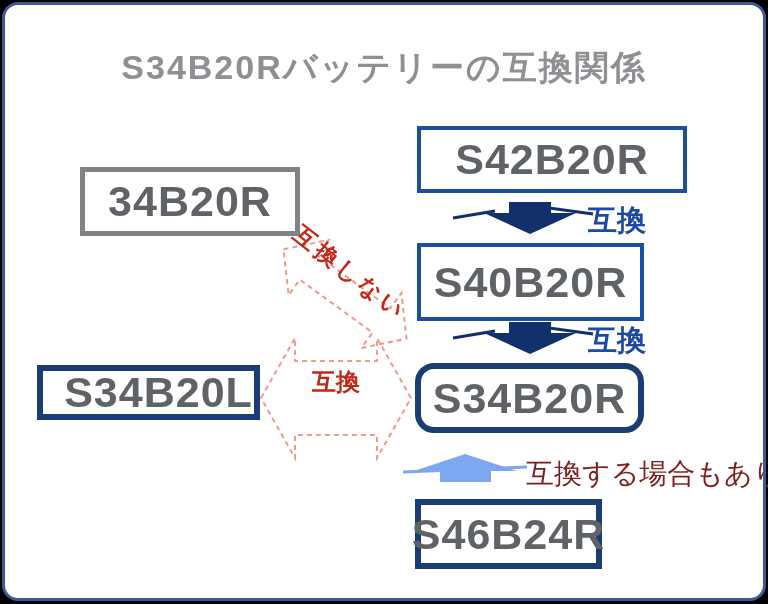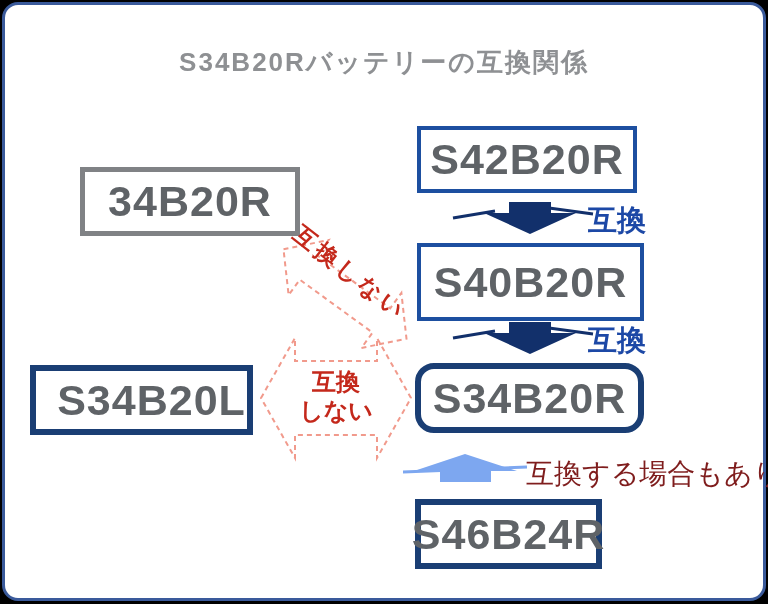--- a/index.html
+++ b/index.html
@@ -6,34 +6,34 @@
   .stage{
     position:relative;width:768px;height:604px;overflow:hidden;background:#000;
     font-family:"Liberation Sans","DejaVu Sans",sans-serif;
   }
   .card{
     position:absolute;left:2px;top:2px;right:2px;bottom:3px;
     background:#ffffff;border:3px solid #3a5a9b;border-radius:16px;
   }
   .title{
     position:absolute;left:0;top:40px;width:100%;text-align:center;
-    font-size:26px;font-weight:bold;color:#8e9093;letter-spacing:2px;
+    font-size:34px;font-weight:bold;color:#8e9093;letter-spacing:2px;
   }
   .box{
     position:absolute;background:#ffffff;display:flex;align-items:center;justify-content:center;
     font-weight:bold;color:#5f6367;letter-spacing:1px;box-sizing:border-box;
   }
   .box-gray{border:5px solid #808285;font-size:43px;margin-left:18px;}
   .box-blue{border:4px solid #1d4fa0;font-size:43px;}
   .box-navy{border:6px solid #1a3e74;font-size:43px;}
   .b34  {left:57px;  top:162px; width:220px; height:69px;}
-  .s42  {left:412px; top:121px; width:220px; height:67px;}
+  .s42  {left:412px; top:121px; width:270px; height:67px;}
   .s40  {left:412px; top:238px; width:227px; height:78px;}
   .s34r {left:410px; top:358px; width:229px; height:70px;border-radius:19px;}
-  .s34l {left:25px;  top:360px; width:223px; height:70px;padding-left:20px;}
+  .s34l {left:32px;  top:360px; width:223px; height:55px;padding-left:20px;}
   .s46  {left:410px; top:494px; width:187px; height:70px;}
   .compat-label{
     position:absolute;font-size:29px;font-weight:bold;color:#1c48a6;white-space:nowrap;
   }
   .compat1{left:583px;top:196px;}
   .compat2{left:583px;top:316px;}
   .sometimes-label{
     position:absolute;left:521px;top:450px;font-size:28px;font-weight:normal;color:#7f1d1d;white-space:nowrap;
   }
   .arrow-svg{position:absolute;}
@@ -103,17 +103,16 @@
         <polygon points="-76,0 -45,-34 -45,-15 45,-15 45,-34 76,0 45,34 45,15 -45,15 -45,34" fill="none" stroke="#f19a8c" stroke-width="2" stroke-dasharray="5 4"></polygon>
       </g>
     </svg>
     <div class="red-diag-label">互換しない</div>
 
     <svg class="arrow-svg no-horiz" width="158" height="128" viewBox="0 0 158 128">
       <polygon points="4,64 38,4 38,27 120,27 120,4 154,64 120,124 120,101 38,101 38,124" fill="none" stroke="#f19a8c" stroke-width="2" stroke-dasharray="5 4"></polygon>
     </svg>
     <div class="red-horiz-label">
       <div>互換</div>
-      <div>しない</div>
     </div>
 
   </div>
 </div>
 
 </body></html>

